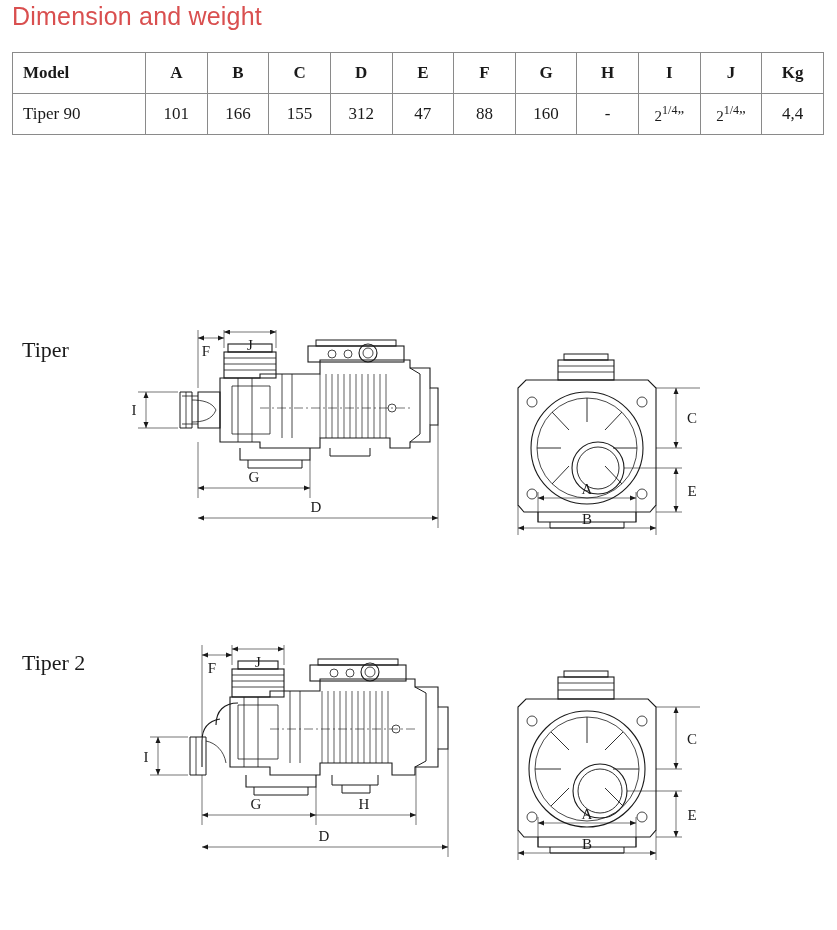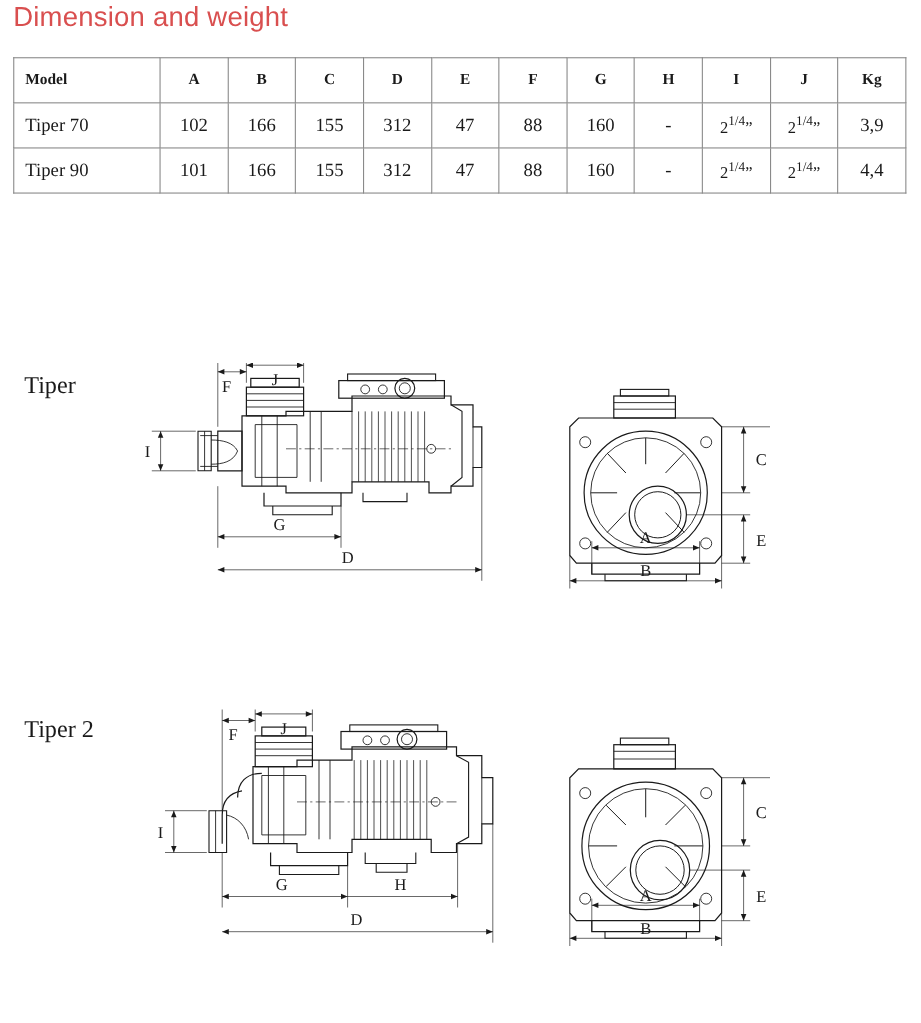--- a/index.html
+++ b/index.html
@@ -48,21 +48,21 @@
     border: 1px solid #8a8a8a;
     text-align: center;
     font-size: 17px;
     height: 40px;
     padding: 0 2px;
     color: #1a1a1a;
     font-family: "Liberation Serif", serif;
   }
   table.dims th {
     font-weight: bold;
-    font-size: 14px;
+    font-size: 17px;
   }
   table.dims th.model-col, table.dims td.model-col {
     text-align: left;
     padding-left: 10px;
     width: 120px;
   }
   table.dims th.model-col { font-weight: bold; }
   table.dims tr > *:first-child { border-left: 1px solid #8a8a8a; }
   .frac { font-size: 12px; vertical-align: super; }
   .inch-val { font-size: 15px; }
@@ -104,34 +104,20 @@
           <th>F</th>
           <th>G</th>
           <th>H</th>
           <th>I</th>
           <th>J</th>
           <th>Kg</th>
         </tr>
       </thead>
       <tbody>
         <tr>
-          <td class="model-col">Tiper 70</td>
-          <td>102</td>
-          <td>166</td>
-          <td>155</td>
-          <td>312</td>
-          <td>47</td>
-          <td>88</td>
-          <td>160</td>
-          <td>-</td>
-          <td><span class="inch-val">2</span><span class="frac">1/4</span><span class="inch-val">”</span></td>
-          <td><span class="inch-val">2</span><span class="frac">1/4</span><span class="inch-val">”</span></td>
-          <td>3,9</td>
-        </tr>
-        <tr>
           <td class="model-col">Tiper 90</td>
           <td>101</td>
           <td>166</td>
           <td>155</td>
           <td>312</td>
           <td>47</td>
           <td>88</td>
           <td>160</td>
           <td>-</td>
           <td><span class="inch-val">2</span><span class="frac">1/4</span><span class="inch-val">”</span></td>

